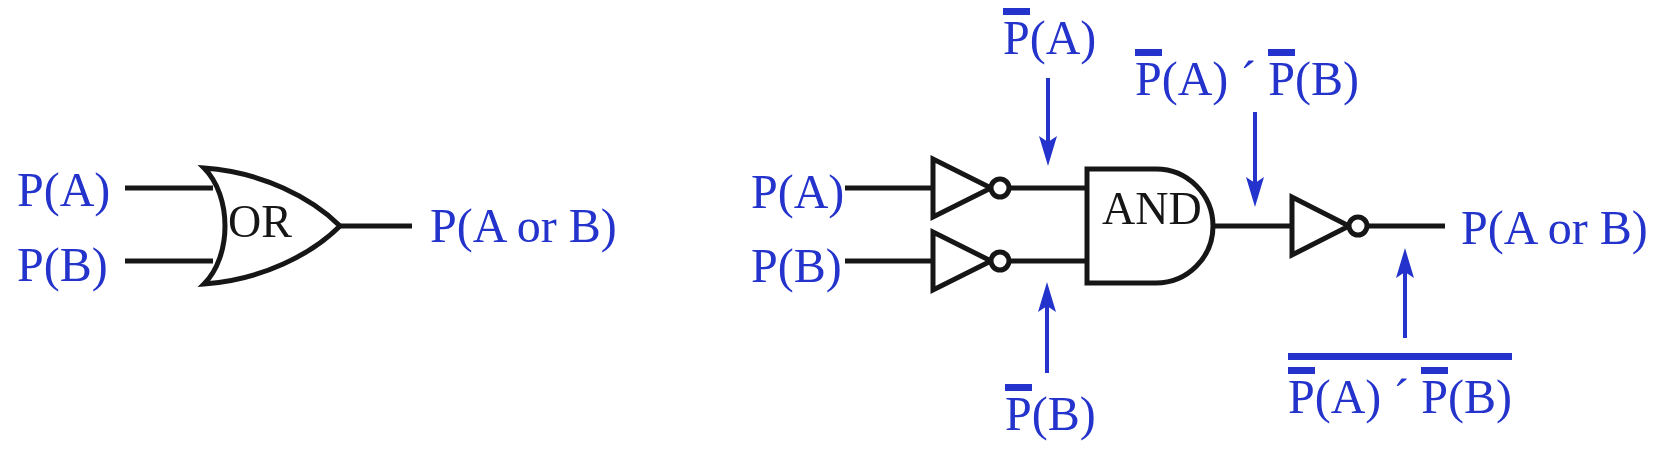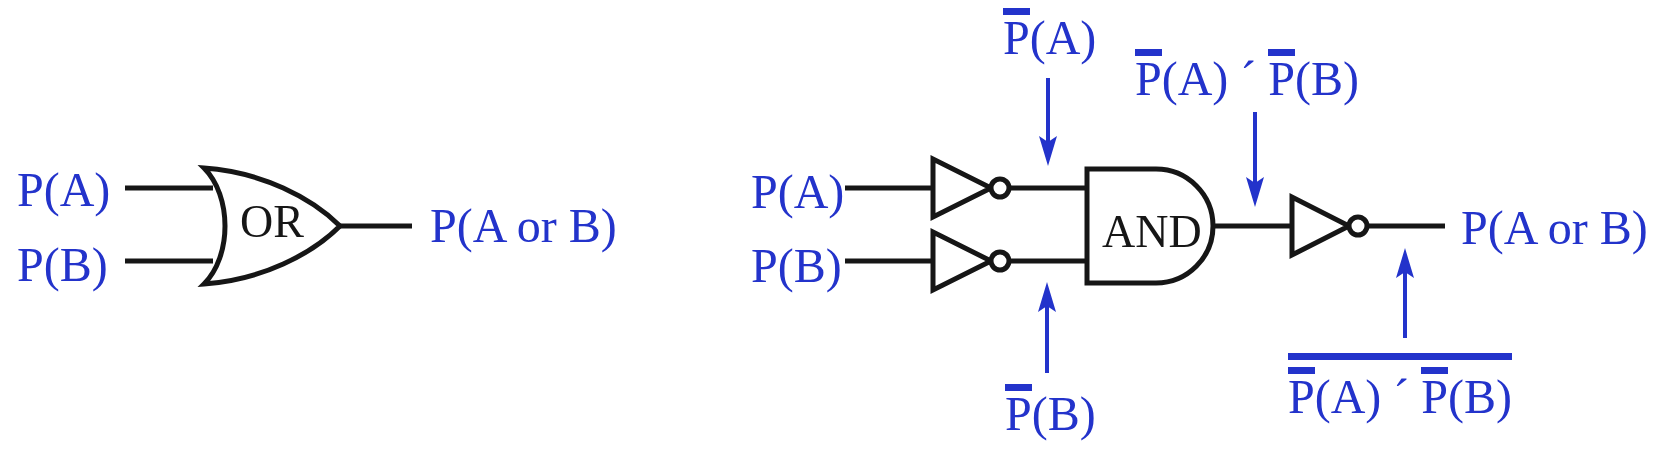--- a/index.html
+++ b/index.html
@@ -87,26 +87,26 @@
       <line x1="1047" y1="373" x2="1047" y2="306"></line>
       <polygon points="1047,282 1038,312 1047,306 1056,312" stroke="none"></polygon>
 
       <line x1="1405" y1="338" x2="1405" y2="272"></line>
       <polygon points="1405,248 1396,278 1405,272 1414,278" stroke="none"></polygon>
     </g>
   </svg>
 
   <div class="txt" style="left:17px;top:171px">P(A)</div>
   <div class="txt" style="left:17px;top:246px">P(B)</div>
-  <div class="txt gate-label" style="left:240px;top:204px">OR</div>
+  <div class="txt gate-label" style="left:228px;top:204px">OR</div>
   <div class="txt" style="left:430px;top:207px">P(A or B)</div>
 
   <div class="txt" style="left:751px;top:173px">P(A)</div>
   <div class="txt" style="left:751px;top:247px">P(B)</div>
-  <div class="txt gate-label" style="left:1102px;top:214px">AND</div>
+  <div class="txt gate-label" style="left:1102px;top:191px">AND</div>
   <div class="txt" style="left:1461px;top:209px">P(A or B)</div>
 
   <div class="lbl" style="left:1003px;top:8px"><span class="seg bar">P</span><span class="seg">(A)</span></div>
 
   <div class="lbl" style="left:1005px;top:384px"><span class="seg bar">P</span><span class="seg">(B)</span></div>
 
   <div class="lbl" style="left:1135px;top:49px"><span class="seg bar">P</span><span class="seg">(A)</span><span class="seg op">´</span><span class="seg bar">P</span><span class="seg">(B)</span></div>
 
   <div class="lbl" style="left:1288px;top:353px"><span class="dblbar"><span class="seg bar">P</span><span class="seg">(A)</span><span class="seg op">´</span><span class="seg bar">P</span><span class="seg">(B)</span></span></div>
 

